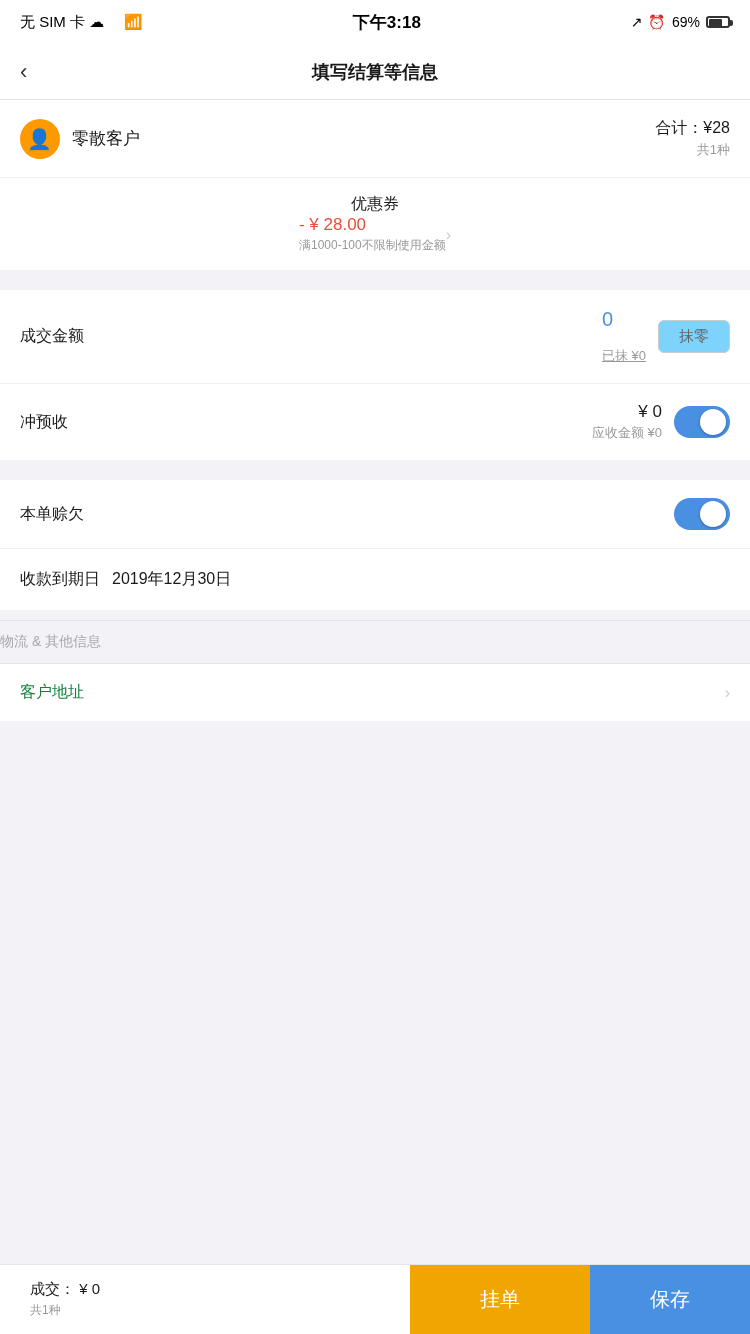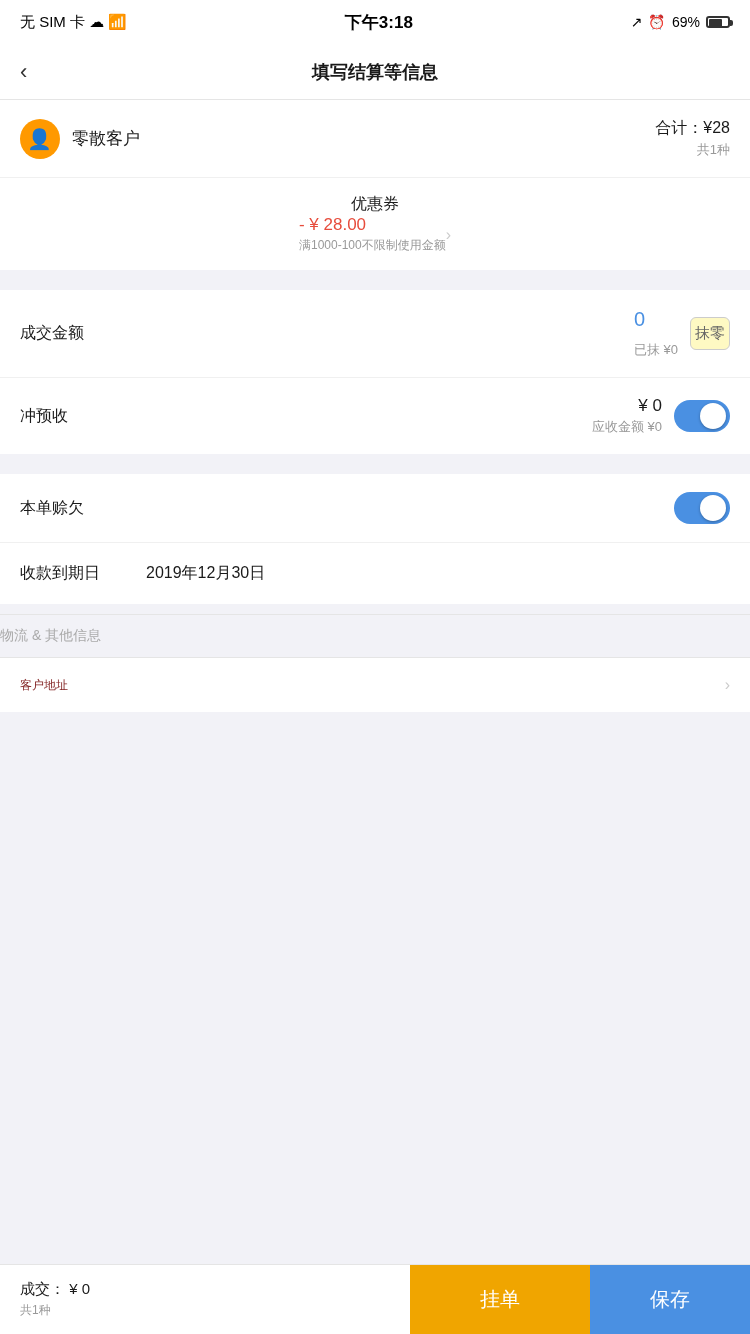--- a/index.html
+++ b/index.html
@@ -17,21 +17,21 @@
     .status-bar {
       background: #fff;
       height: 44px;
       display: flex;
       align-items: center;
       justify-content: space-between;
       padding: 0 20px;
       font-size: 15px;
       font-weight: 500;
     }
-    .status-left { display: flex; align-items: center; gap: 4px; }
+    .status-left { display: flex; align-items: center; gap: 20px; }
     .status-center { font-size: 17px; font-weight: 600; }
     .status-right { display: flex; align-items: center; gap: 6px; font-size: 14px; }
     .battery-icon {
       display: inline-block;
       width: 24px; height: 12px;
       border: 2px solid #333;
       border-radius: 3px;
       position: relative;
     }
     .battery-icon::after {
@@ -133,29 +133,29 @@
       padding: 18px 20px;
       border-bottom: 1px solid #f0f0f0;
       min-height: 64px;
     }
     .form-row:last-child { border-bottom: none; }
 
     .form-label { font-size: 16px; color: #1a1a1a; }
     .form-right { display: flex; align-items: center; gap: 12px; }
 
     .amount-value { font-size: 20px; color: #4a90e2; font-weight: 500; }
-    .already-text { font-size: 13px; color: #999; margin-top: 10px; text-align: right; }
+    .already-text { font-size: 13px; color: #999; margin-top: 16px; text-align: right; text-decoration: underline; }
 
     .round-btn {
       border: 1px solid #ccc;
       border-radius: 6px;
-      padding: 6px 4px;
+      padding: 6px 20px;
       font-size: 15px;
       color: #666;
-      background: #fef9c3;
+      background: #7dd3fc;
       cursor: pointer;
     }
 
     
     .toggle-switch {
       width: 56px; height: 32px;
       background: #4a90e2;
       border-radius: 16px;
       position: relative;
       cursor: pointer;
@@ -173,21 +173,20 @@
     .amount-with-sub { text-align: right; }
     .amount-main { font-size: 17px; color: #1a1a1a; font-weight: 500; }
     .amount-sub { font-size: 13px; color: #999; margin-top: 2px; }
 
     
     .due-date-row {
       display: flex;
       align-items: center;
       padding: 20px 20px;
       background: #fff;
-      gap: 34px;
     }
     .due-date-label { font-size: 16px; color: #1a1a1a; }
     .due-date-value { font-size: 16px; color: #1a1a1a; margin-left: 12px; }
 
     
     .divider-section {
       background: #f2f2f7;
       border-top: 1px solid #e5e5e5;
       border-bottom: 1px solid #e5e5e5;
       height: 44px;
@@ -197,32 +196,33 @@
     .divider-text { font-size: 14px; color: #aaa; }
 
     
     .address-row {
       display: flex;
       align-items: center;
       padding: 18px 20px;
       background: #fff;
       justify-content: space-between;
     }
-    .address-label { font-size: 12px; color: #7f1d1d; min-width: 70px; font-family: Liberation Serif, serif; }
+    .address-label { font-size: 16px; color: #15803d; min-width: 70px; font-family: Liberation Serif, serif; }
     .address-value { font-size: 15px; color: #666; flex: 1; margin-left: 10px; }
 
     
     .bottom-bar {
       position: fixed;
       bottom: 0;
       width: 750px;
       height: 70px;
       display: flex;
       background: #fff;
       border-top: 1px solid #e5e5e5;
+      padding-left: 10px;
     }
     .bottom-summary {
       flex: 1;
       display: flex;
       flex-direction: column;
       justify-content: center;
       padding: 0 20px;
     }
     .bottom-deal { font-size: 15px; color: #1a1a1a; }
     .bottom-count { font-size: 12px; color: #999; margin-top: 3px; }

